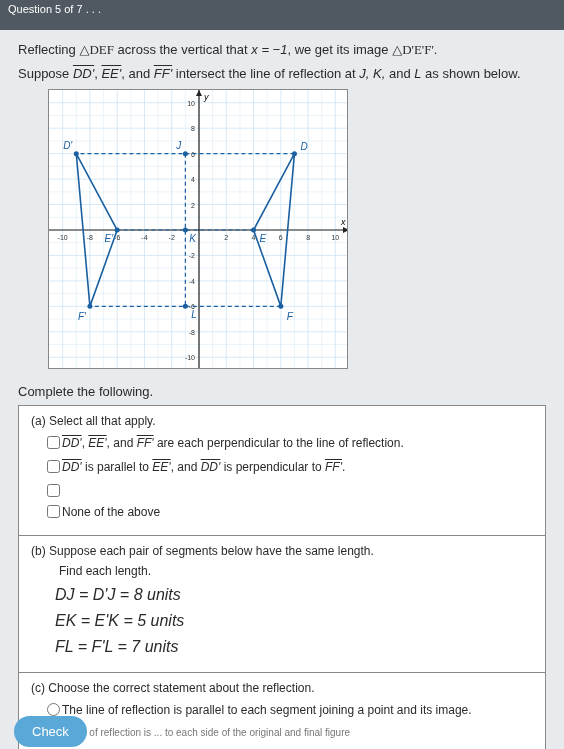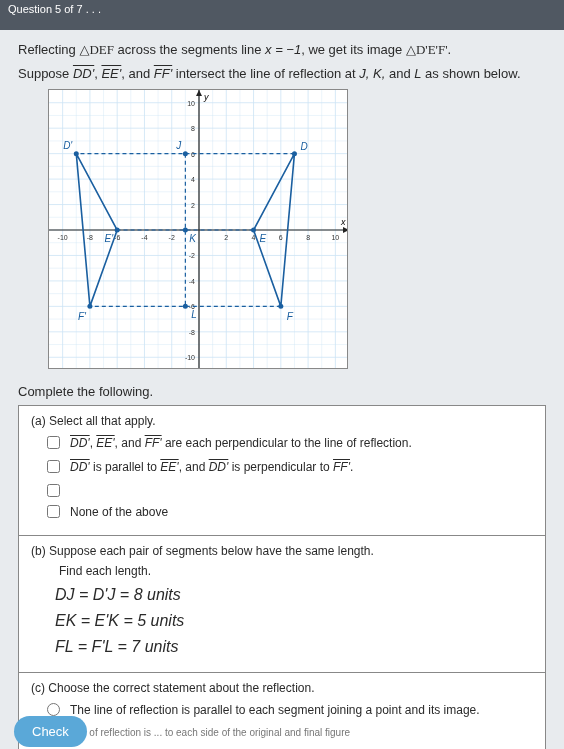--- a/index.html
+++ b/index.html
@@ -10,34 +10,34 @@
 .math-tri{font-family:serif}
 .math-over{text-decoration:overline}
 .math-it{font-style:italic}
 .chart-wrap{margin:6px 0 10px 30px}
 svg{background:#fff;border:1px solid #888}
 .complete{margin:12px 0 6px 0;font-size:13px}
 .box{border:1px solid #888;background:#fff;margin-left:0;padding:0}
 .section{padding:8px 12px;border-bottom:1px solid #888;font-size:12px}
 .section:last-child{border-bottom:none}
 .sec-title{margin-bottom:6px}
-.opt{display:flex;align-items:flex-start;gap:10px;margin:6px 0 6px 16px;line-height:1.5}
+.opt{display:flex;align-items:flex-start;gap:2px;margin:6px 0 6px 16px;line-height:1.5}
 .opt input{margin-top:2px}
 .len{margin:8px 0 8px 24px;font-style:italic;font-size:16px}
 .check-btn{position:absolute;bottom:2px;left:14px;background:#5aa8d8;color:#fff;border:none;padding:8px 18px;border-radius:16px;font-size:13px;cursor:pointer}
 .footer-cut{font-size:10px;color:#777;margin-left:20px}
 </style>
 </head>
 <body>
 
 <div class="header-bar">Question 5 of 7 . . .</div>
 
 <div class="main">
 <p class="intro">
-<span>Reflecting </span><span class="math-tri">△DEF</span><span> across the segments line </span><span class="math-it">x = −1</span><span>, we get its image </span><span class="math-tri">△D'E'F'</span><span>.</span>
+<span>Reflecting </span><span class="math-tri">△DEF</span><span> across the vertical that </span><span class="math-it">x = −1</span><span>, we get its image </span><span class="math-tri">△D'E'F'</span><span>.</span>
 </p>
 <p class="intro">
 <span>Suppose </span><span class="math-over math-it">DD'</span><span>, </span><span class="math-over math-it">EE'</span><span>, and </span><span class="math-over math-it">FF'</span><span> intersect the line of reflection at </span><span class="math-it">J, K,</span><span> and </span><span class="math-it">L</span><span> as shown below.</span>
 </p>
 
 <div class="chart-wrap">
 <svg id="chart" width="300" height="280">
         <line x1="13.636363636363637" y1="0" x2="13.636363636363637" y2="280" stroke="#cde3f5" stroke-width="0.8"></line>
         <line x1="27.272727272727273" y1="0" x2="27.272727272727273" y2="280" stroke="#cde3f5" stroke-width="0.4"></line>
         <line x1="40.90909090909091" y1="0" x2="40.90909090909091" y2="280" stroke="#cde3f5" stroke-width="0.8"></line>

